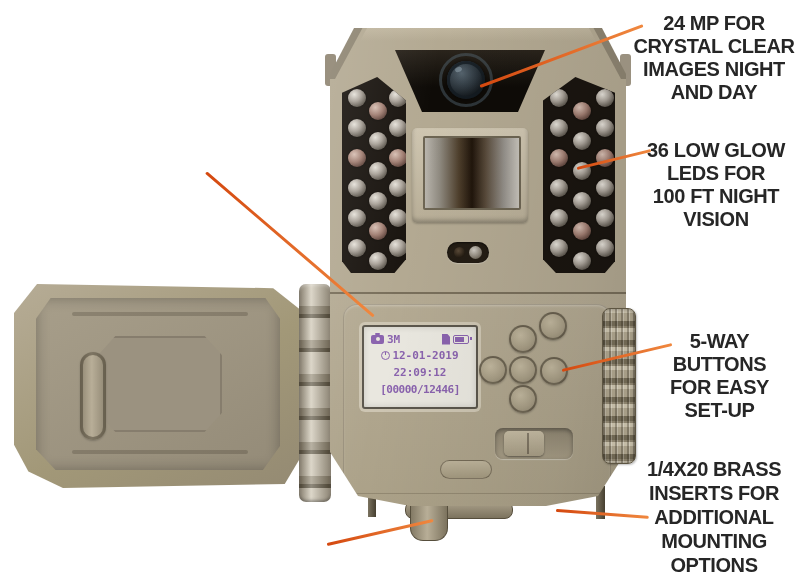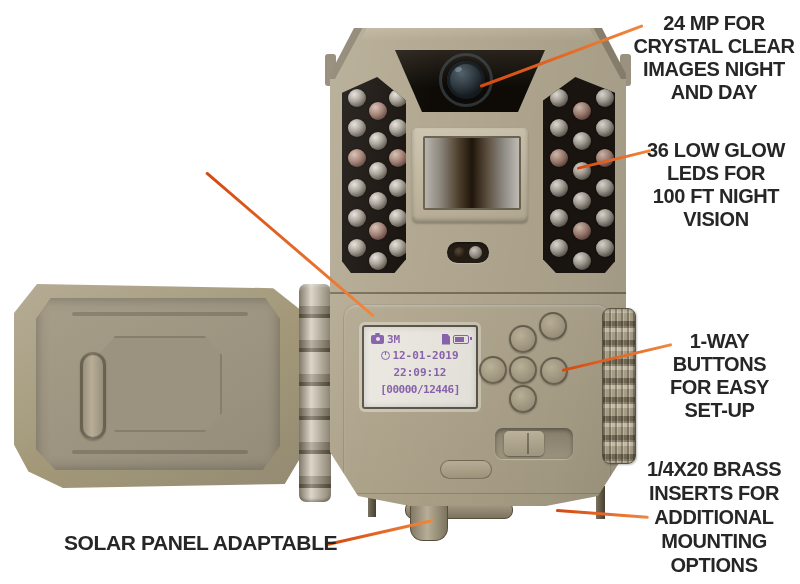--- a/index.html
+++ b/index.html
@@ -268,24 +268,23 @@
   <div class="cline" style="left:556px;top:509px;width:93px;transform:rotate(4.3deg)"></div>
 
   <div class="callout" style="left:625px;top:12px;width:178px">24 MP FOR
 CRYSTAL CLEAR
 IMAGES NIGHT
 AND DAY</div>
   <div class="callout" style="left:630px;top:139px;width:172px">36 LOW GLOW
 LEDS FOR
 100 FT NIGHT
 VISION</div>
-  <div class="callout" style="left:642px;top:330px;width:155px">1-WAY
+  <div class="callout" style="left:642px;top:330px;width:155px">5-WAY
 BUTTONS
 FOR EASY
 SET-UP</div>
   <div class="callout" style="left:626px;top:457px;width:176px;line-height:24px">1/4X20 BRASS
 INSERTS FOR
 ADDITIONAL
 MOUNTING
 OPTIONS</div>
-  <div class="callout single" style="left:64px;top:531px">SOLAR PANEL ADAPTABLE</div>
 
 </div>
 
 </body></html>

